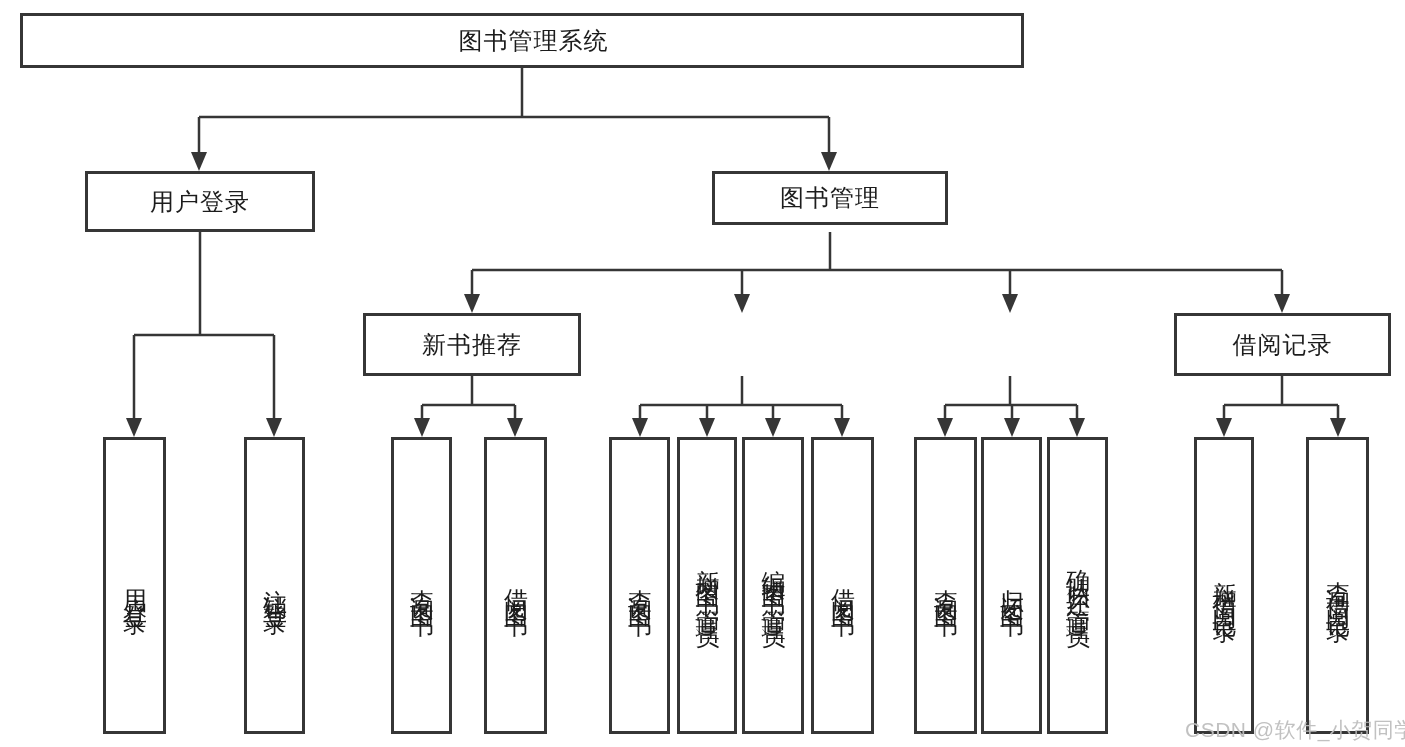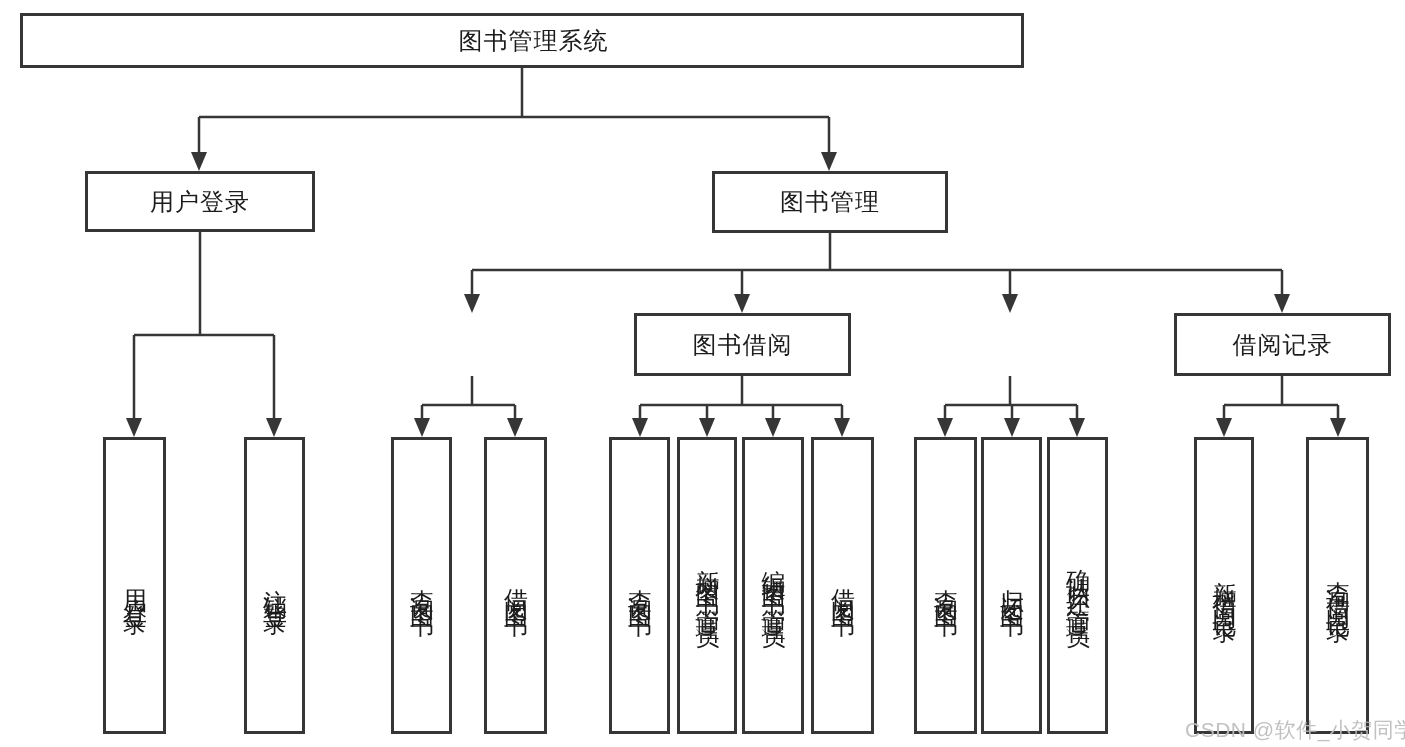--- a/index.html
+++ b/index.html
@@ -72,26 +72,26 @@
     </g>
   </svg>
 
   <div class="node hnode" style="left:20px; top:13px; width:1004px; height:55px;padding-left:23px;">
     <span>图书管理系统</span>
   </div>
 
   <div class="node hnode" style="left:85px; top:171px; width:230px; height:61px;">
     <span>用户登录</span>
   </div>
-  <div class="node hnode" style="left:712px; top:171px; width:236px; height:62px;">
+  <div class="node hnode" style="left:712px; top:171px; width:236px; height:54px;">
     <span>图书管理</span>
   </div>
 
-  <div class="node hnode" style="left:634px; top:313px; width:217px; height:63px;">
-    <span>图书借阅</span>
+  <div class="node hnode" style="left:363px; top:313px; width:218px; height:63px;">
+    <span>新书推荐</span>
   </div>
   <div class="node hnode" style="left:1174px; top:313px; width:217px; height:63px;">
     <span>借阅记录</span>
   </div>
 
   <div class="node vnode" style="left:103px; top:437px; width:63px; height:297px;">
     <span class="vtext">用户登录</span>
   </div>
   <div class="node vnode" style="left:244px; top:437px; width:61px; height:297px;">
     <span class="vtext">注销登录</span>

